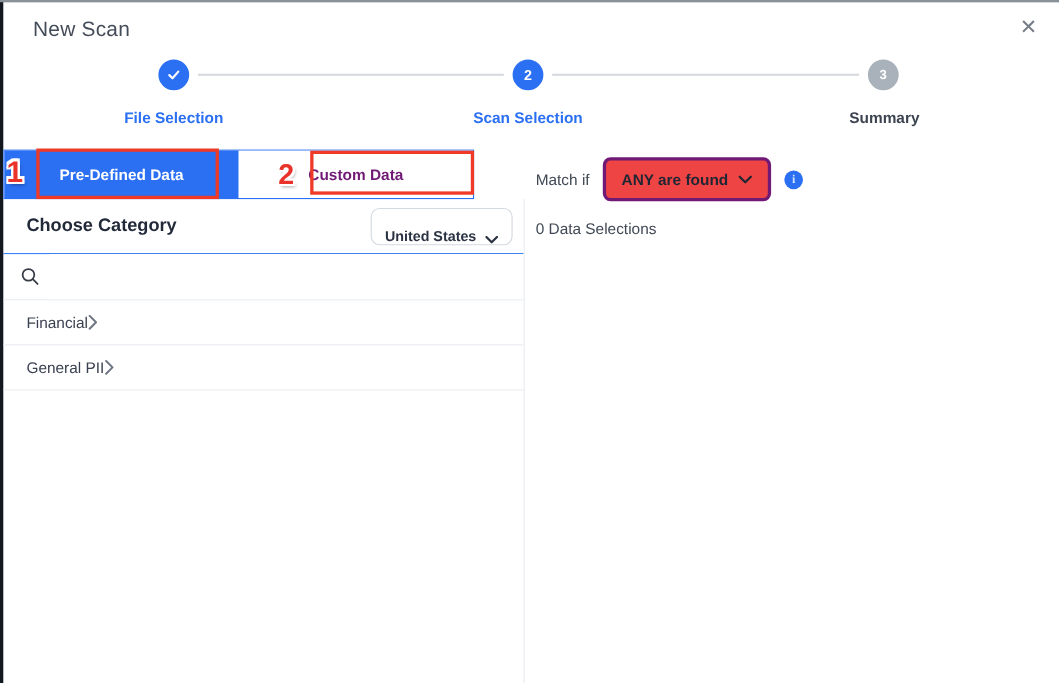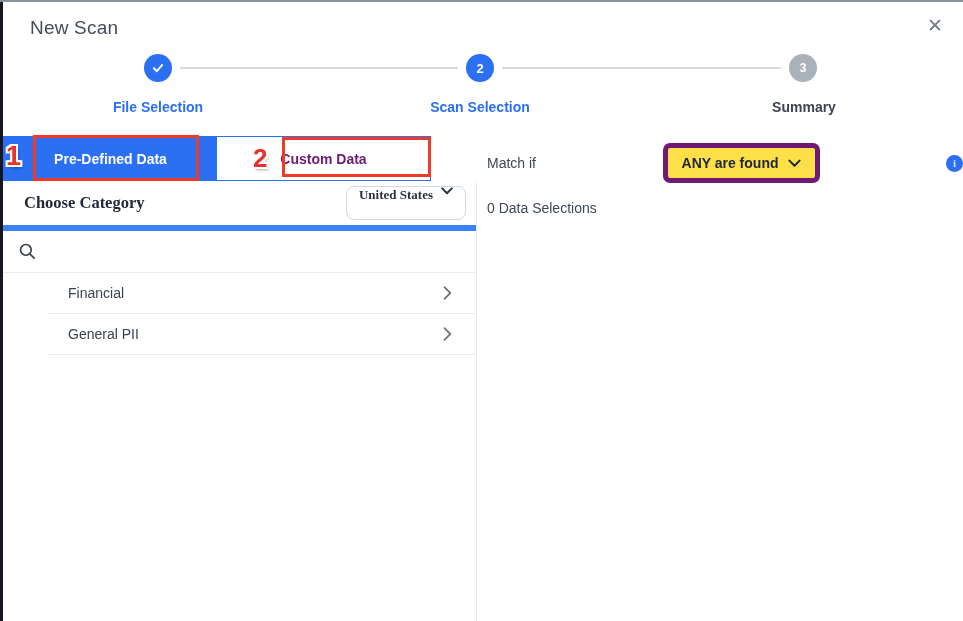--- a/index.html
+++ b/index.html
@@ -47,51 +47,50 @@
   .anno-num {
     position:absolute; z-index:7; font-weight:800; color:#e8322a; font-size:27px; line-height:1;
     text-shadow:-2px -2px 0 #fff, 2px -2px 0 #fff, -2px 2px 0 #fff, 2px 2px 0 #fff,
                 -2px 0 0 #fff, 2px 0 0 #fff, 0 -2px 0 #fff, 0 2px 0 #fff,
                 2px 3px 3px rgba(0,0,0,.35);
     pointer-events:none;
   }
   
   .left-panel { position:absolute; left:0; top:179px; width:473px; }
   .cat-header-row {
-    height:50px; border-bottom:6px solid #3b82f6;
+    height:50px; border-bottom:1px solid #3b82f6;
     display:flex; align-items:center; justify-content:space-between;
     padding:0 10px 0 21px;
-    font-family:Liberation Serif, serif;
   }
   .cat-heading { font-size:16.5px; font-weight:bold; color:#222938; }
   .country-dd {
     height:34px; padding:0 12px; border:1px solid #d3d9e0; border-radius:8px;
-    display:flex; align-items:flex-start; gap:8px; background:#fff; cursor:pointer;
+    display:flex; align-items:flex-end; gap:8px; background:#fff; cursor:pointer;
     font-size:13px; font-weight:bold; color:#2a3242;
   }
   .search-row {
     height:42px; border-bottom:1px solid #e8ebef;
     display:flex; align-items:center; padding-left:15px; gap:8px;
   }
   .search-input { border:none; outline:none; flex:1; height:100%; font-size:14px; color:#3a4150; font-family:inherit; }
   .cat-row {
     height:41px; border-bottom:1px solid #e8ebef;
-    display:flex; align-items:center; justify-content:space-between;
-    padding:0 24px 0 21px; cursor:pointer;margin-left:44px;
+    display:flex; align-items:center; justify-content:flex-start;
+    padding:0 24px 0 21px; cursor:pointer;
   }
   .cat-label { font-size:14px; color:#3a4150; }
   
   .v-divider { position:absolute; left:473px; top:179px; width:1px; height:440px; background:#e7eaee; }
   
   .right-panel { position:absolute; left:474px; top:134px; right:0; bottom:0; padding:7px 0 0 10px; }
-  .match-row { display:flex; align-items:center; gap:24px;justify-content:space-between; }
+  .match-row { display:flex; align-items:center; gap:12px; }
   .match-label { font-size:14px; color:#3f4854; }
   .match-dd {
-    height:40px; padding:0 14px; border:5px solid #701a75; border-radius:7px;
-    display:flex; align-items:center; gap:9px; background:#fde047; cursor:pointer;
+    height:40px; padding:0 14px; border:3px solid #701a75; border-radius:7px;
+    display:flex; align-items:center; gap:9px; background:#ef4444; cursor:pointer;
     font-size:14px; font-weight:bold; color:#1f2633;
   }
   .info-icon {
     width:17px; height:17px; border-radius:50%; background:#2b6ff2; color:#cfe0ff;
     display:flex; align-items:center; justify-content:center;
     font-size:11px; font-weight:bold; font-family:"Liberation Serif", serif;
     cursor:pointer;
   }
   .selections-text { margin-top:17px; font-size:14px; color:#3f4854; }
   svg { display:block; }

